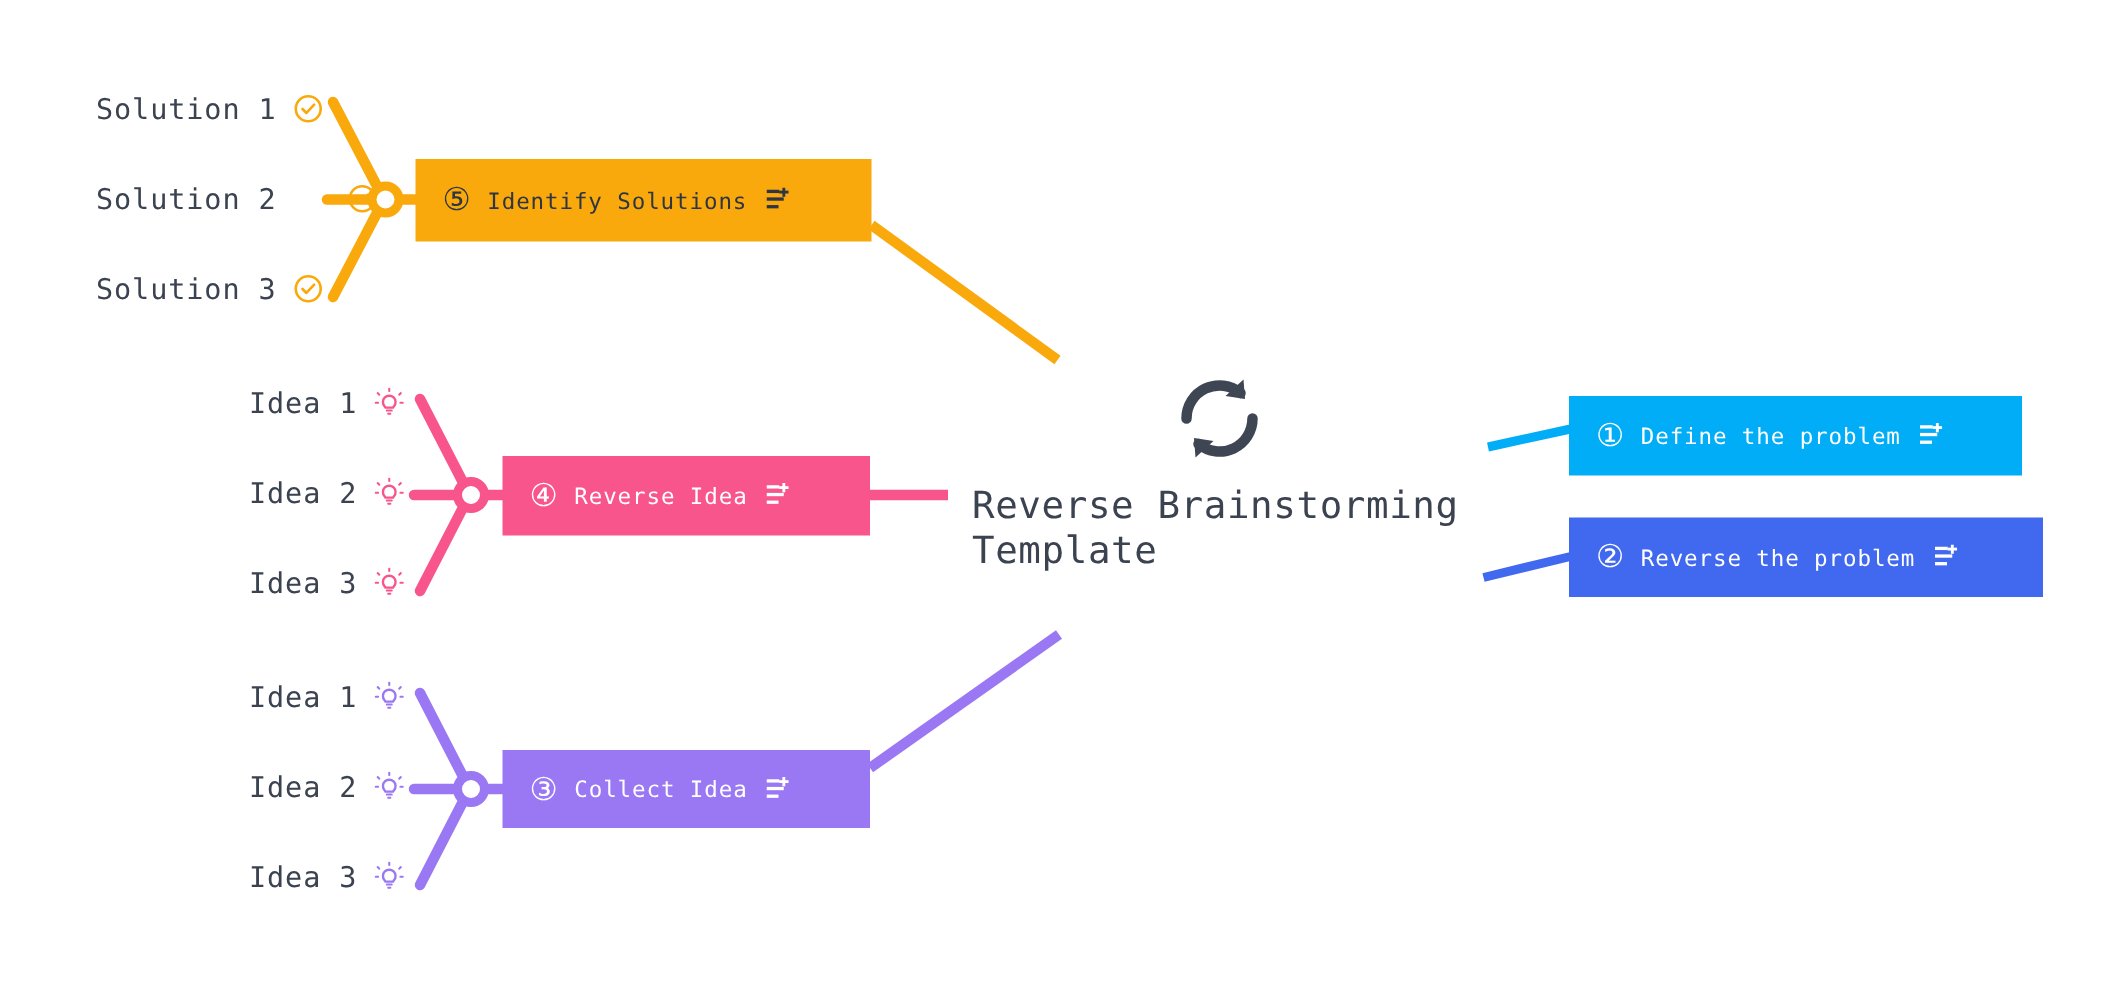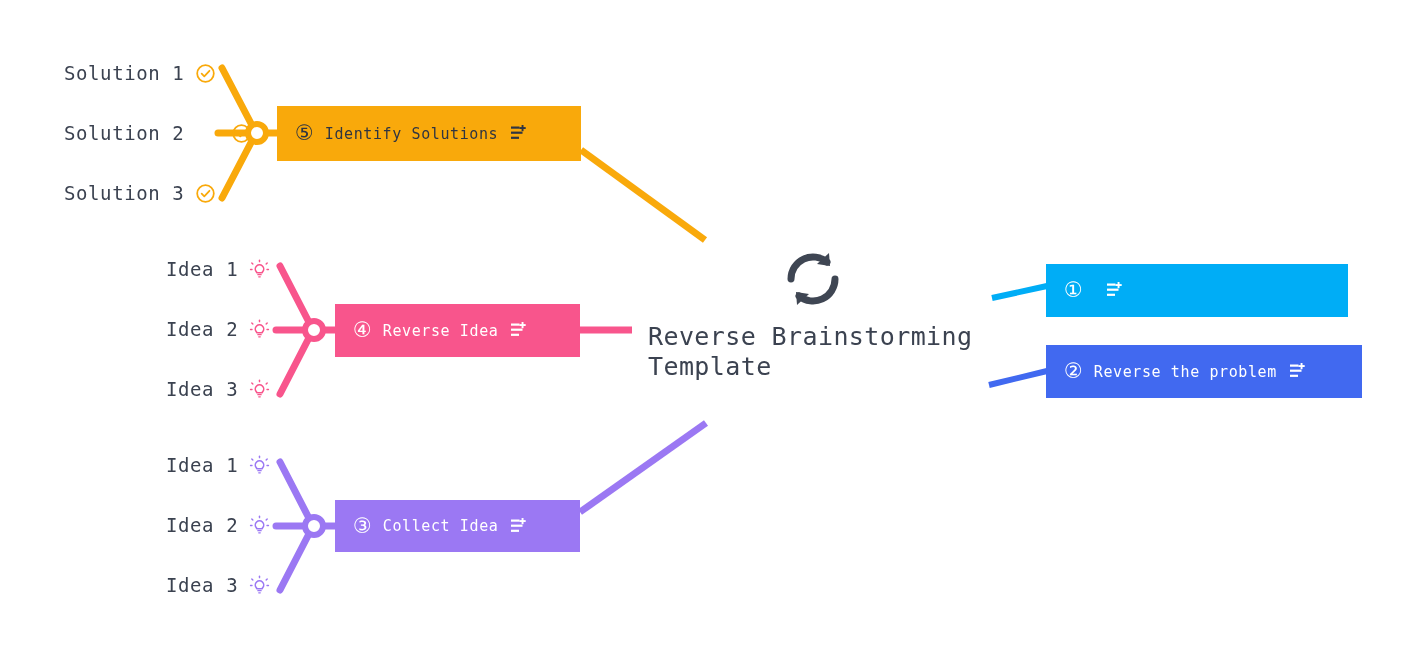--- a/index.html
+++ b/index.html
@@ -81,21 +81,21 @@
   #node-define  { left:1046px; top:264px; width:302px; height:53px; background:#00adf6; }
   #node-reverse { left:1046px; top:345px; width:316px; height:53px; background:#4169f0; }
   #node-collect { left:335px;  top:500px; width:245px; height:52px; background:#9b78f3; }
   #node-rideas  { left:335px;  top:304px; width:245px; height:53px; background:#f8558c; }
   #node-ident   { left:277px;  top:106px; width:304px; height:55px; background:#f9a90b; }
 
   
   .leaf {
     position: absolute;
     display: flex;
-    align-items: flex-end;
+    align-items: flex-start;
     white-space: nowrap;
   }
   .leaf .leaf-text {
     font-size: 19px;
     letter-spacing: 0.6px;
     color: #3b4250;
     font-family: "DejaVu Sans Mono", "Liberation Mono", monospace;
   }
   .leaf .leaf-icon {
     margin-left: 11px;
@@ -146,20 +146,21 @@
       <path d="M54 29 a22 22 0 0 1 -36 17" fill="none" stroke="#3f4653" stroke-width="7" stroke-linecap="round"></path>
       <path d="M48 3 L49 16 L36 14 Z" fill="#3f4653"></path>
       <path d="M16 55 L15 42 L28 44 Z" fill="#3f4653"></path>
     </svg>
     <div class="hub-title">Reverse Brainstorming
 Template</div>
   </div>
 
   <div class="node node-light" id="node-define">
     <span class="num">①</span>
+    <span class="label">Define the problem</span>
     <svg class="listicon" viewBox="0 0 17 17" xmlns="http://www.w3.org/2000/svg">
       <rect x="0" y="1.5" width="8.5" height="2.2" fill="#ffffff"></rect>
       <rect x="0" y="6.6" width="11.5" height="2.2" fill="#ffffff"></rect>
       <rect x="0" y="11.7" width="8" height="2.2" fill="#ffffff"></rect>
       <rect x="10.6" y="0" width="1.9" height="6.2" fill="#ffffff"></rect>
       <rect x="8.4" y="2.1" width="6.3" height="1.9" fill="#ffffff"></rect>
     </svg>
   </div>
 
   <div class="node node-light" id="node-reverse">

